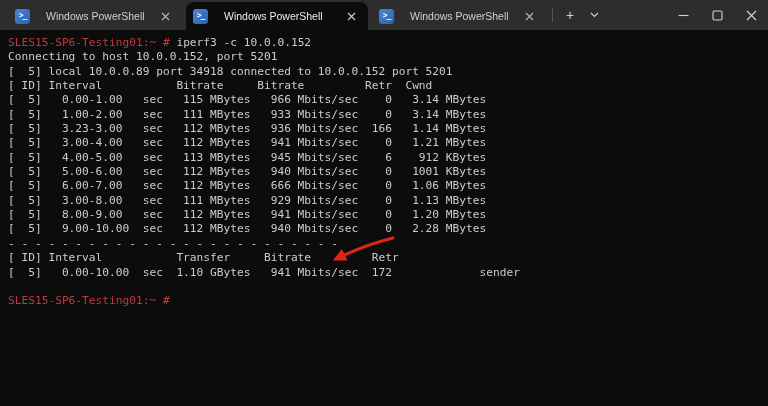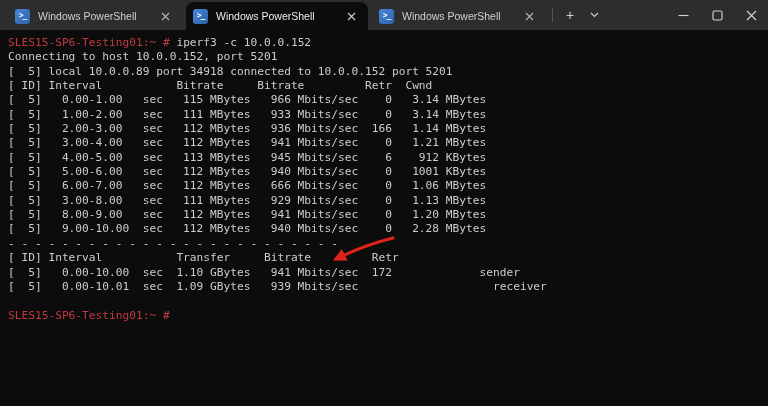--- a/index.html
+++ b/index.html
@@ -21,21 +21,21 @@
   }
   .tab.active{width:182px;background:#0c0c0c;}
   .ps-icon{
     flex:0 0 auto;width:15px;height:15px;border-radius:3px;
     background:linear-gradient(135deg,#4a87d5 0%,#2a62ad 100%);
     color:#ffffff;font-family:"DejaVu Sans Mono",monospace;
     font-size:8px;font-weight:bold;letter-spacing:-1px;
     display:flex;align-items:center;justify-content:center;line-height:1;
   }
   .tab-label{
-    flex:1;margin-left:8px;font-size:10.5px;color:#cfcfcf;
+    flex:1;margin-left:16px;font-size:10.5px;color:#cfcfcf;
     white-space:nowrap;overflow:hidden;
   }
   .tab.active .tab-label{color:#ececec;}
   .tab-close{
     flex:0 0 auto;width:18px;height:18px;border-radius:3px;
     display:flex;align-items:center;justify-content:center;
   }
   .divider{width:1px;height:14px;background:#565656;align-self:center;margin:0 5px 0 2px;}
   .bar-btn{
     width:24px;height:24px;align-self:center;border-radius:4px;
@@ -123,32 +123,31 @@
 </div>
 
 <div class="terminal">
   <div id="terminal-output">
       <div class="tline"><span class="red">SLES15-SP6-Testing01:~ # </span><span>iperf3 -c 10.0.0.152</span></div>
       <div class="tline"><span>Connecting to host 10.0.0.152, port 5201</span></div>
       <div class="tline"><span>[  5] local 10.0.0.89 port 34918 connected to 10.0.0.152 port 5201</span></div>
       <div class="tline"><span>[ ID] Interval           Bitrate     Bitrate         Retr  Cwnd</span></div>
       <div class="tline"><span>[  5]   0.00-1.00   sec   115 MBytes   966 Mbits/sec    0   3.14 MBytes</span></div>
       <div class="tline"><span>[  5]   1.00-2.00   sec   111 MBytes   933 Mbits/sec    0   3.14 MBytes</span></div>
-      <div class="tline"><span>[  5]   2.00-3.00   sec   112 MBytes   936 Mbits/sec  166   1.14 MBytes</span></div>
+      <div class="tline"><span>[  5]   3.23-3.00   sec   112 MBytes   936 Mbits/sec  166   1.14 MBytes</span></div>
       <div class="tline"><span>[  5]   3.00-4.00   sec   112 MBytes   941 Mbits/sec    0   1.21 MBytes</span></div>
       <div class="tline"><span>[  5]   4.00-5.00   sec   113 MBytes   945 Mbits/sec    6    912 KBytes</span></div>
       <div class="tline"><span>[  5]   5.00-6.00   sec   112 MBytes   940 Mbits/sec    0   1001 KBytes</span></div>
       <div class="tline"><span>[  5]   6.00-7.00   sec   112 MBytes   666 Mbits/sec    0   1.06 MBytes</span></div>
       <div class="tline"><span>[  5]   3.00-8.00   sec   111 MBytes   929 Mbits/sec    0   1.13 MBytes</span></div>
       <div class="tline"><span>[  5]   8.00-9.00   sec   112 MBytes   941 Mbits/sec    0   1.20 MBytes</span></div>
       <div class="tline"><span>[  5]   9.00-10.00  sec   112 MBytes   940 Mbits/sec    0   2.28 MBytes</span></div>
       <div class="tline"><span>- - - - - - - - - - - - - - - - - - - - - - - - -</span></div>
       <div class="tline"><span>[ ID] Interval           Transfer     Bitrate         Retr</span></div>
       <div class="tline"><span>[  5]   0.00-10.00  sec  1.10 GBytes   941 Mbits/sec  172             sender</span></div>
-      <div class="tline"><span>[  5]   0.00-10.01  sec  1.09 GBytes   939 Mbits/sec                    receiver</span></div>
       <div class="tline">&nbsp;</div>
       <div class="tline"><span class="red">SLES15-SP6-Testing01:~ # </span></div>
     </div>
 </div>
 
 <svg class="annotation" width="768" height="406" viewBox="0 0 768 406">
   <defs>
     <marker id="ahead" viewBox="0 0 10 10" refX="7.5" refY="5" markerWidth="4.2" markerHeight="4.2" orient="auto-start-reverse">
       <path d="M0 0 L10 5 L0 10 z" fill="#dd2418"></path>
     </marker>

